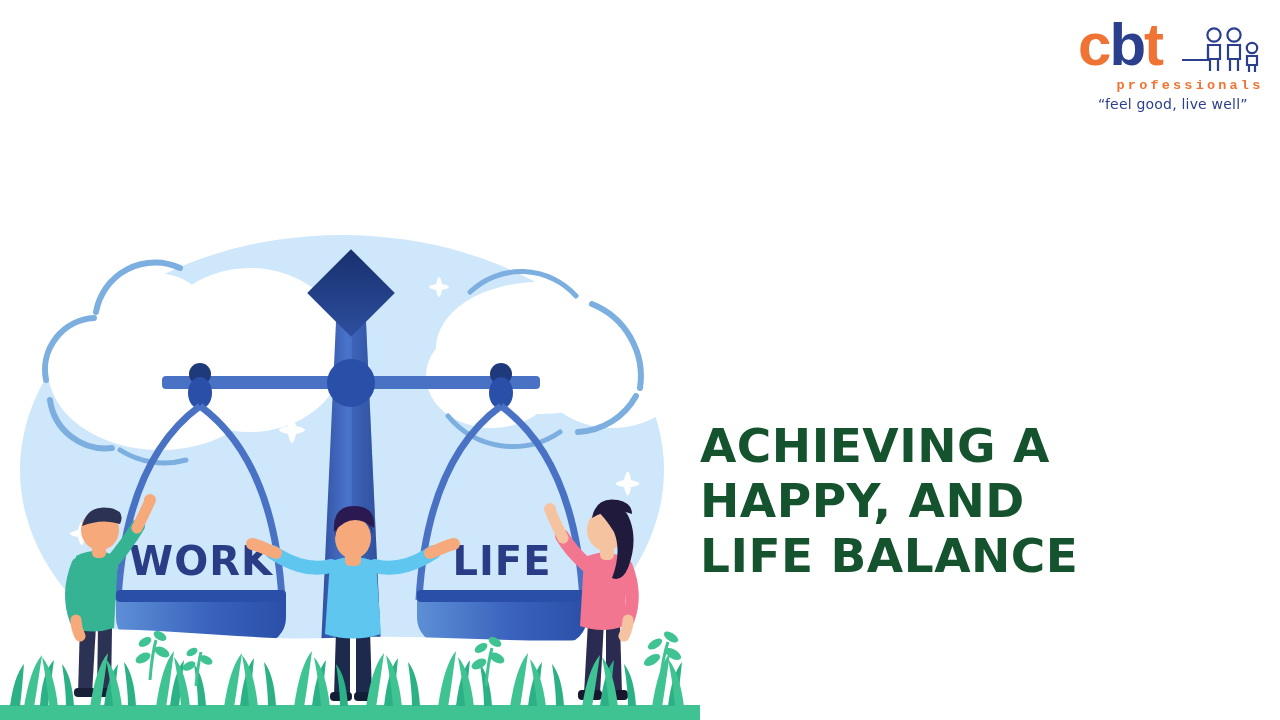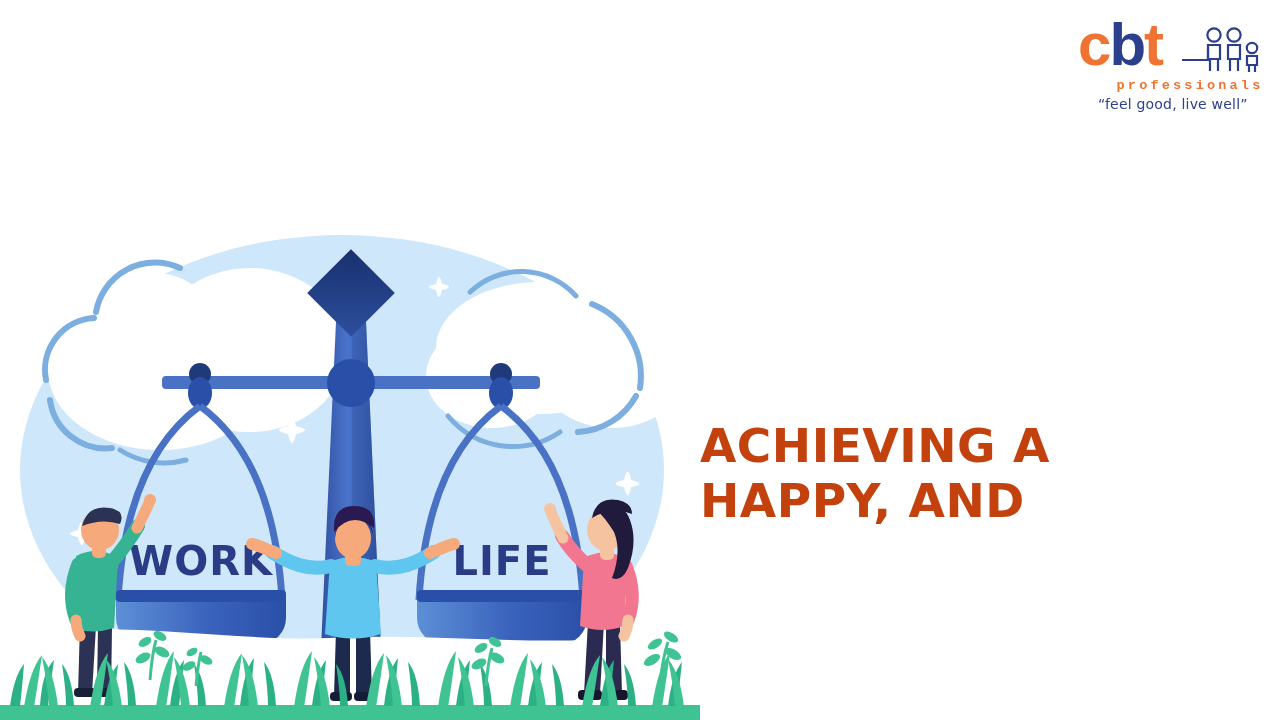--- a/index.html
+++ b/index.html
@@ -78,21 +78,21 @@
     line-height: 16px;
     white-space: nowrap;
   }
 
   
   #headline {
     position: absolute;
     left: 700px;
     top: 418px;
     width: 520px;
-    color: #c2410c;
+    color: #14532d;
     font-family: "DejaVu Sans", sans-serif;
     font-size: 47px;
     font-weight: 700;
     line-height: 1.17;
     letter-spacing: 0.5px;
     text-transform: uppercase;
     word-break: normal;
   }
   #headline .hl-line { display: block; white-space: nowrap; }
 
@@ -136,20 +136,21 @@
       </svg>
     </div>
 
     <div id="logo-profword">professionals</div>
     <div id="logo-tagline">“feel good, live well”</div>
   </div>
 
   <div id="headline">
     <span class="hl-line">ACHIEVING A</span>
     <span class="hl-line">HAPPY, AND</span>
+    <span class="hl-line">LIFE BALANCE</span>
   </div>
 
   <div id="illustration">
     <svg width="700" height="520" viewBox="0 0 700 520">
       <defs>
         <linearGradient id="panGrad" x1="0" y1="0" x2="1" y2="0">
           <stop offset="0%" stop-color="#5d8fd6"></stop>
           <stop offset="55%" stop-color="#3a63bd"></stop>
           <stop offset="100%" stop-color="#2a4fa8"></stop>
         </linearGradient>

